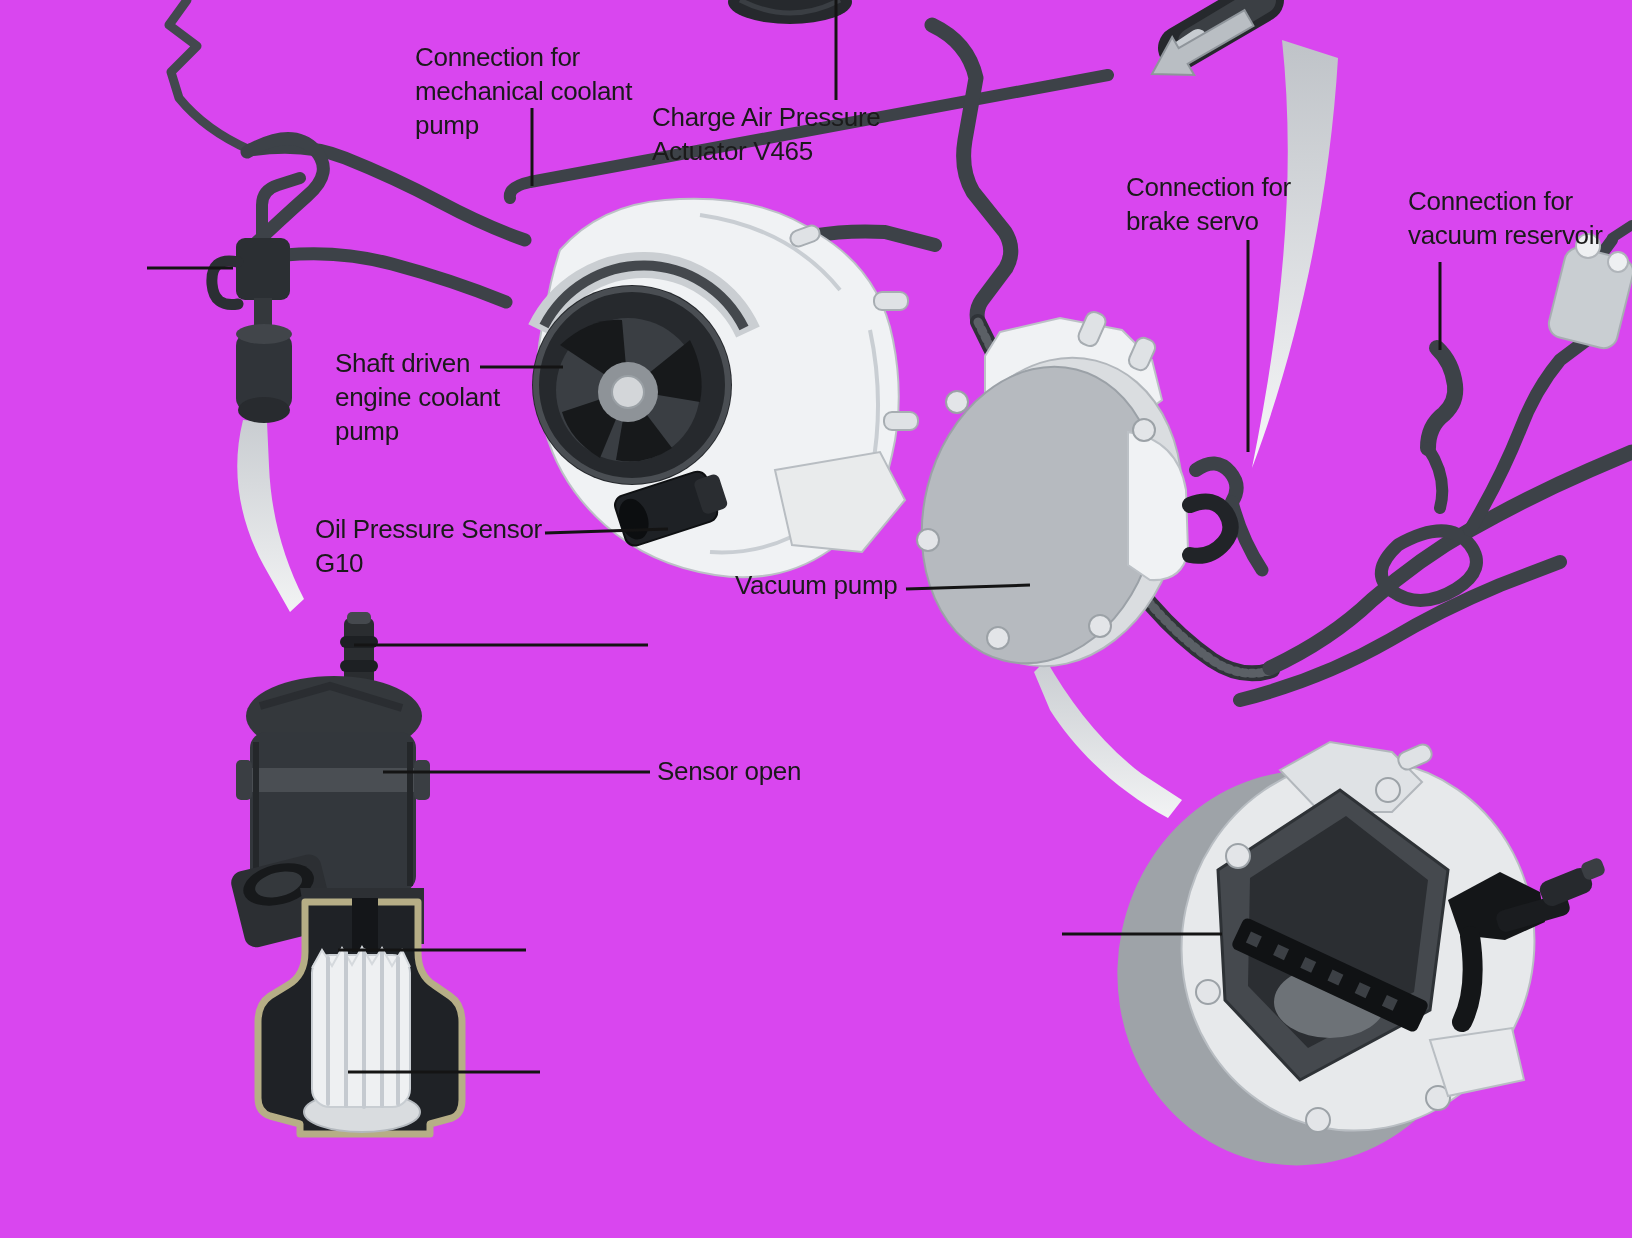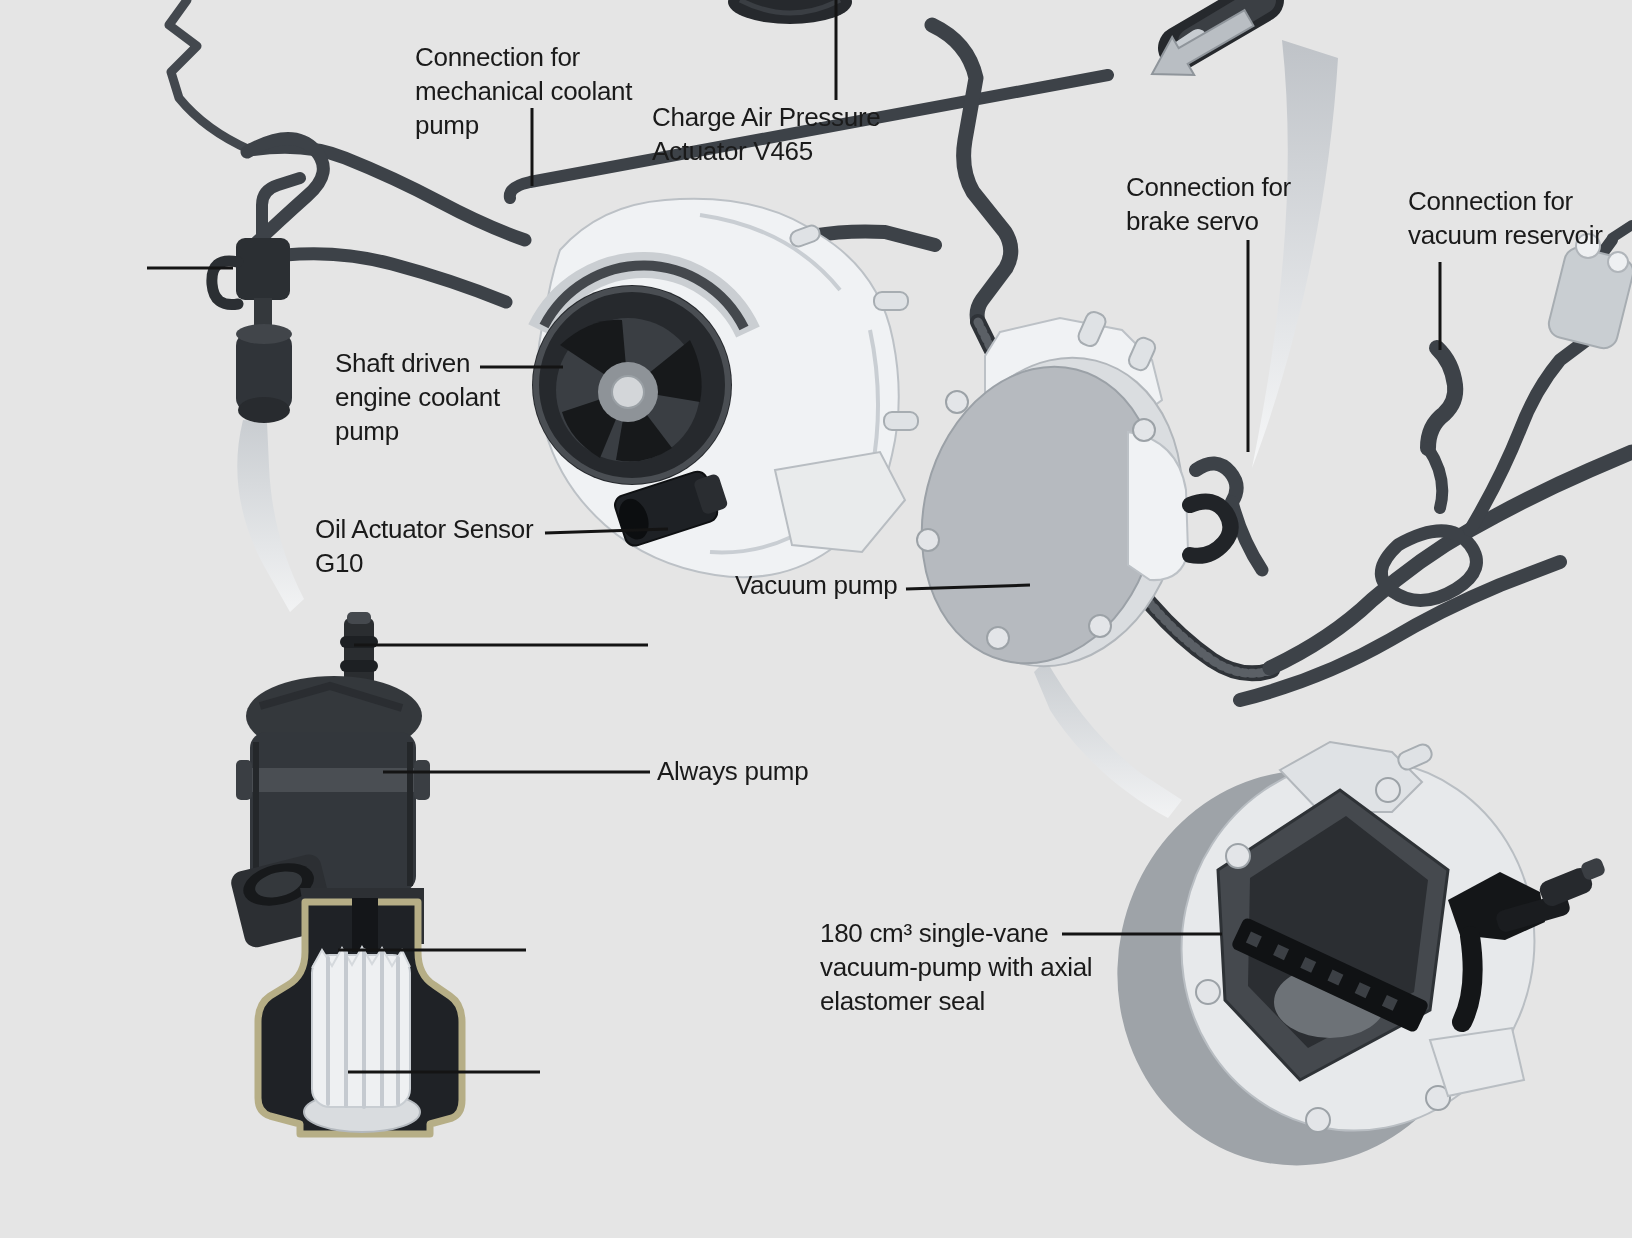--- a/index.html
+++ b/index.html
@@ -1,18 +1,18 @@
 <!DOCTYPE html>
 <html><head>
 <meta charset="utf-8">
 <style>
   html,body{margin:0;padding:0;background:#ffffff;}
   #stage{
     position:relative;width:1632px;height:1238px;overflow:hidden;
-    background:#e5e5e5;font-family:"Liberation Sans",sans-serif;
+    background:#d946ef;font-family:"Liberation Sans",sans-serif;
   }
   #art{position:absolute;left:0;top:0;width:1632px;height:1238px;}
   .callout{
     position:absolute;white-space:pre-line;color:#1a1a1a;
     font-size:26px;line-height:34px;letter-spacing:-0.3px;font-weight:400;
   }
   .hose{stroke:#3d4248;fill:none;stroke-linecap:round;stroke-linejoin:round;}
   .hose-thin{stroke:#43484e;}
   .braid{stroke:#2f3338;fill:none;stroke-linecap:round;}
   .braid-tex{stroke:#5b6066;fill:none;stroke-linecap:round;stroke-dasharray:3 5;}
@@ -221,25 +221,22 @@
 </svg>
 
 <div class="callout" style="left:415px;top:40px">Connection for
 mechanical coolant
 pump</div>
 <div class="callout" style="left:652px;top:100px">Charge Air Pressure
 Actuator V465</div>
 <div class="callout" style="left:335px;top:346px">Shaft driven
 engine coolant
 pump</div>
-<div class="callout" style="left:315px;top:512px">Oil Actuator Sensor
+<div class="callout" style="left:315px;top:512px">Oil Pressure Sensor
 G10</div>
 <div class="callout" style="left:1126px;top:170px">Connection for
 brake servo</div>
 <div class="callout" style="left:1408px;top:184px">Connection for
 vacuum reservoir</div>
 <div class="callout" style="left:735px;top:568px">Vacuum pump</div>
-<div class="callout" style="left:657px;top:754px">Always pump</div>
-<div class="callout" style="left:820px;top:916px">180 cm³ single-vane
-vacuum-pump with axial
-elastomer seal</div>
+<div class="callout" style="left:657px;top:754px">Sensor open</div>
 
 </div>
 
 </body></html>

